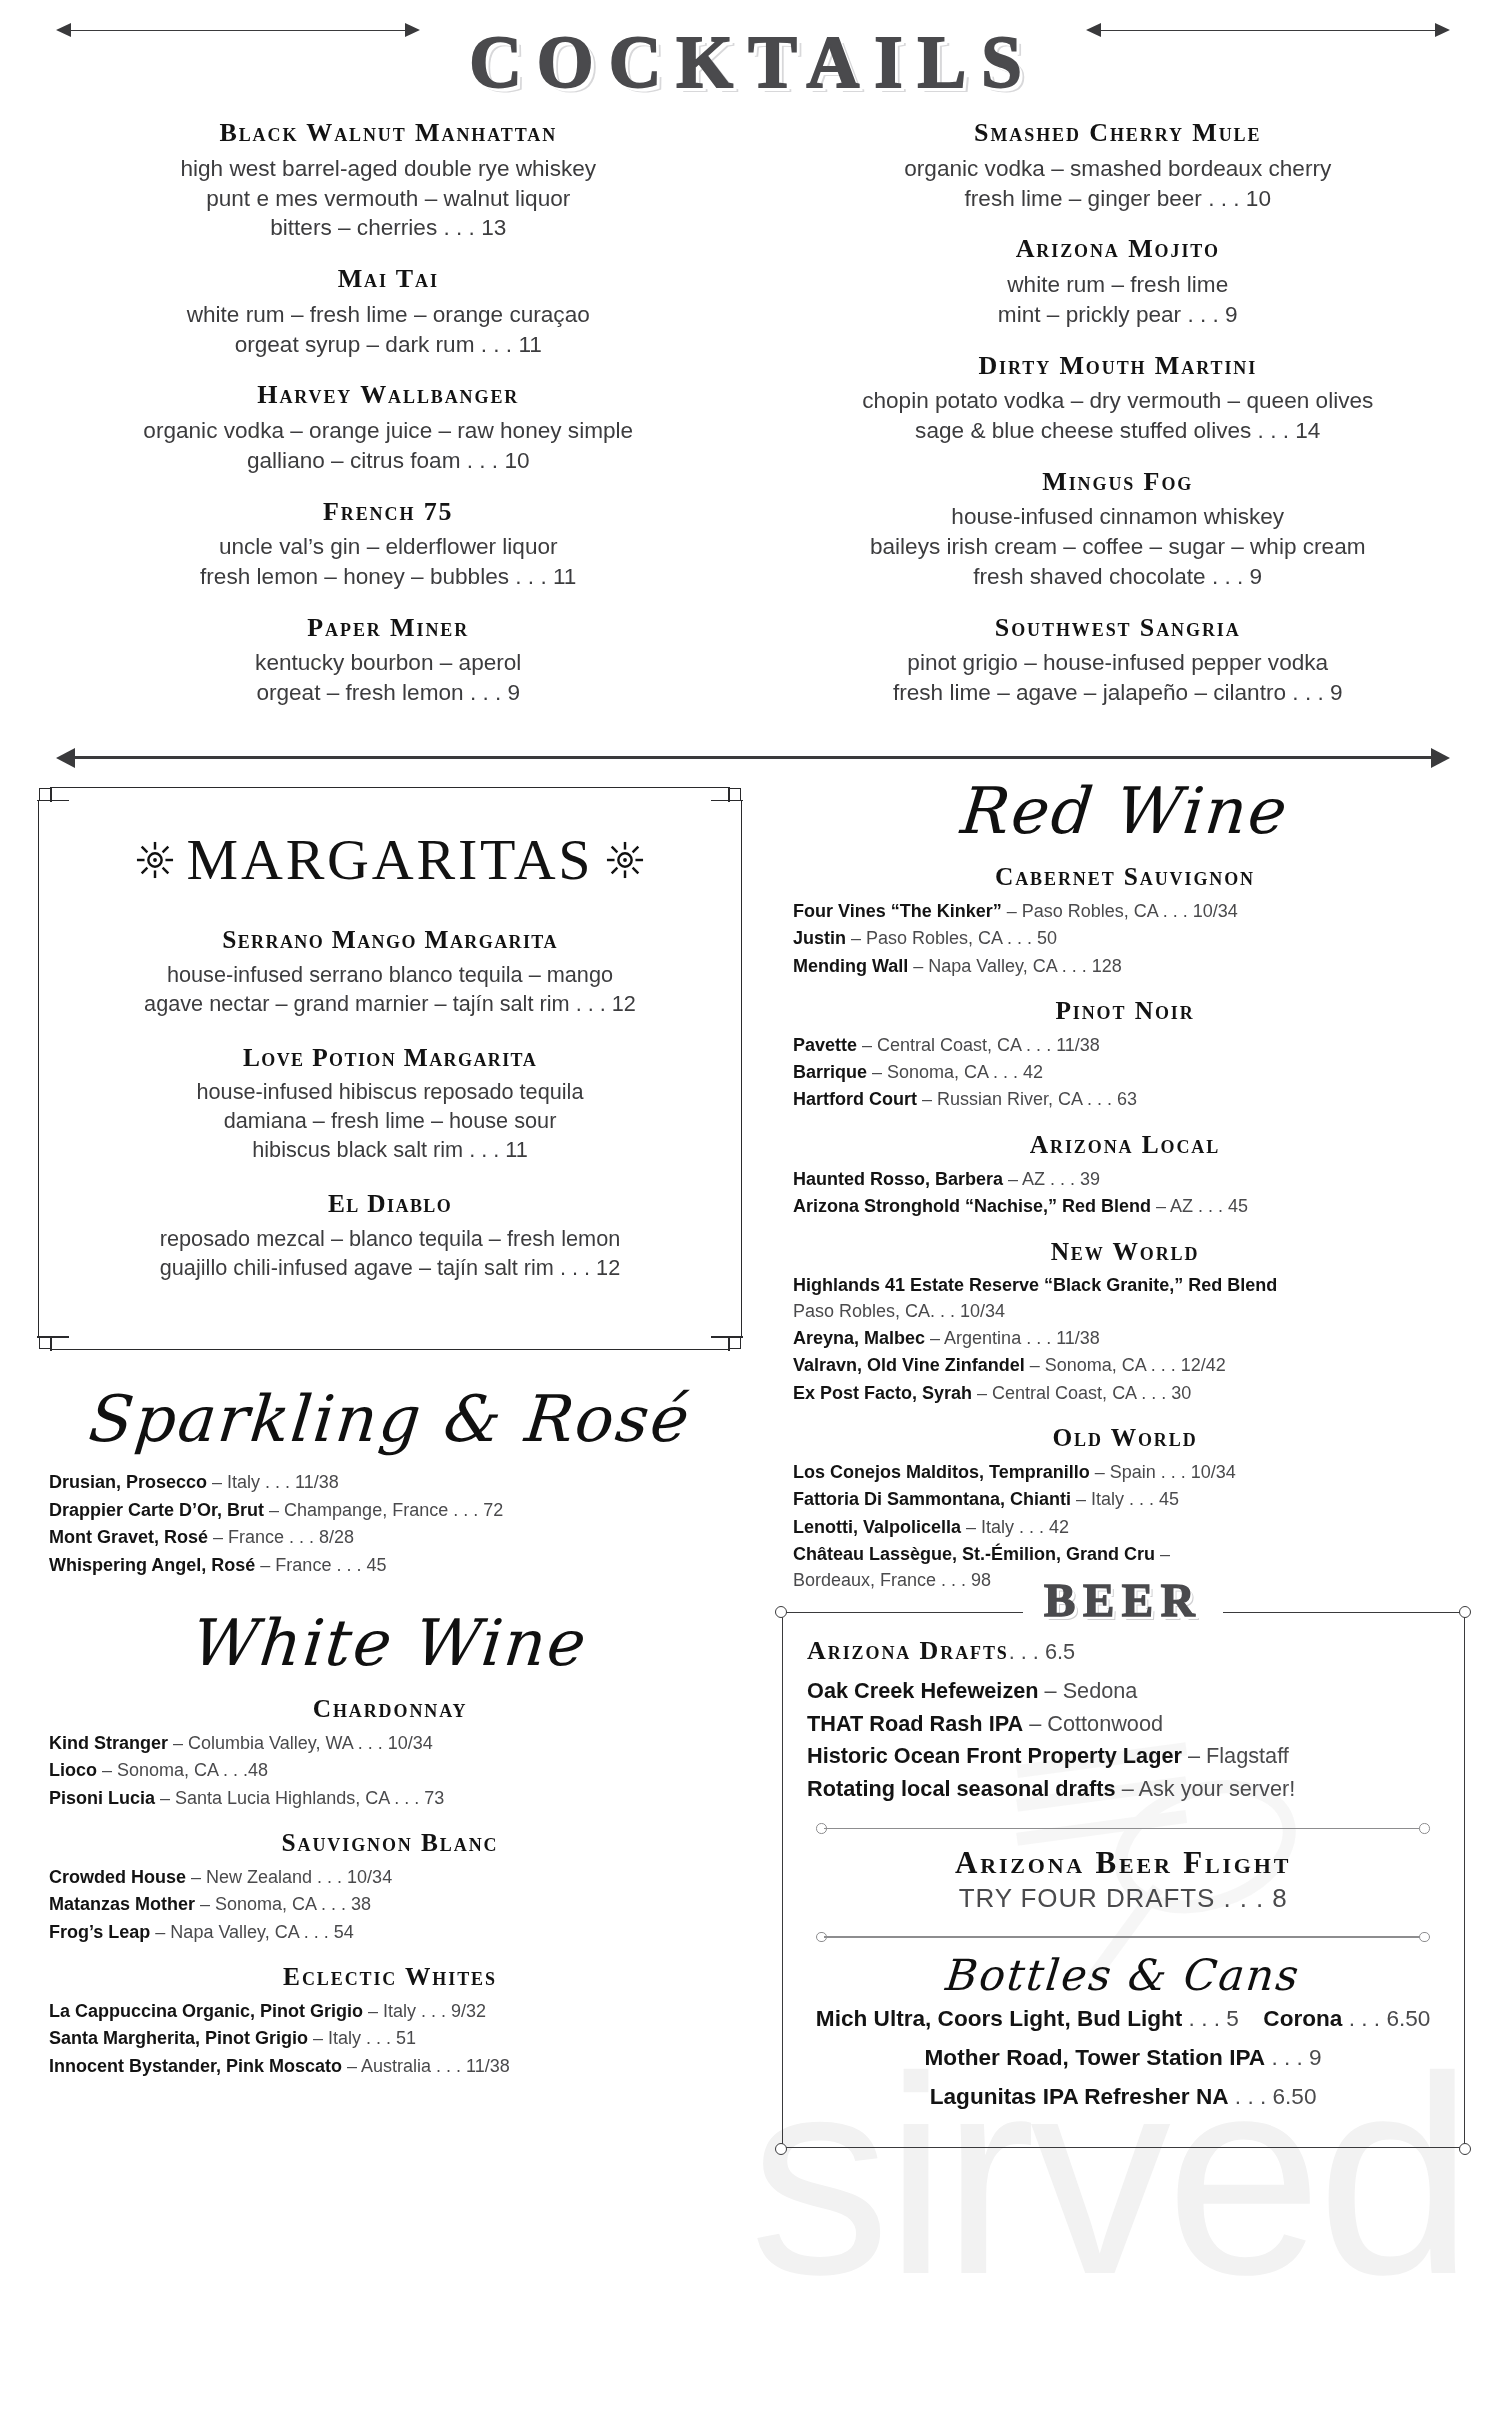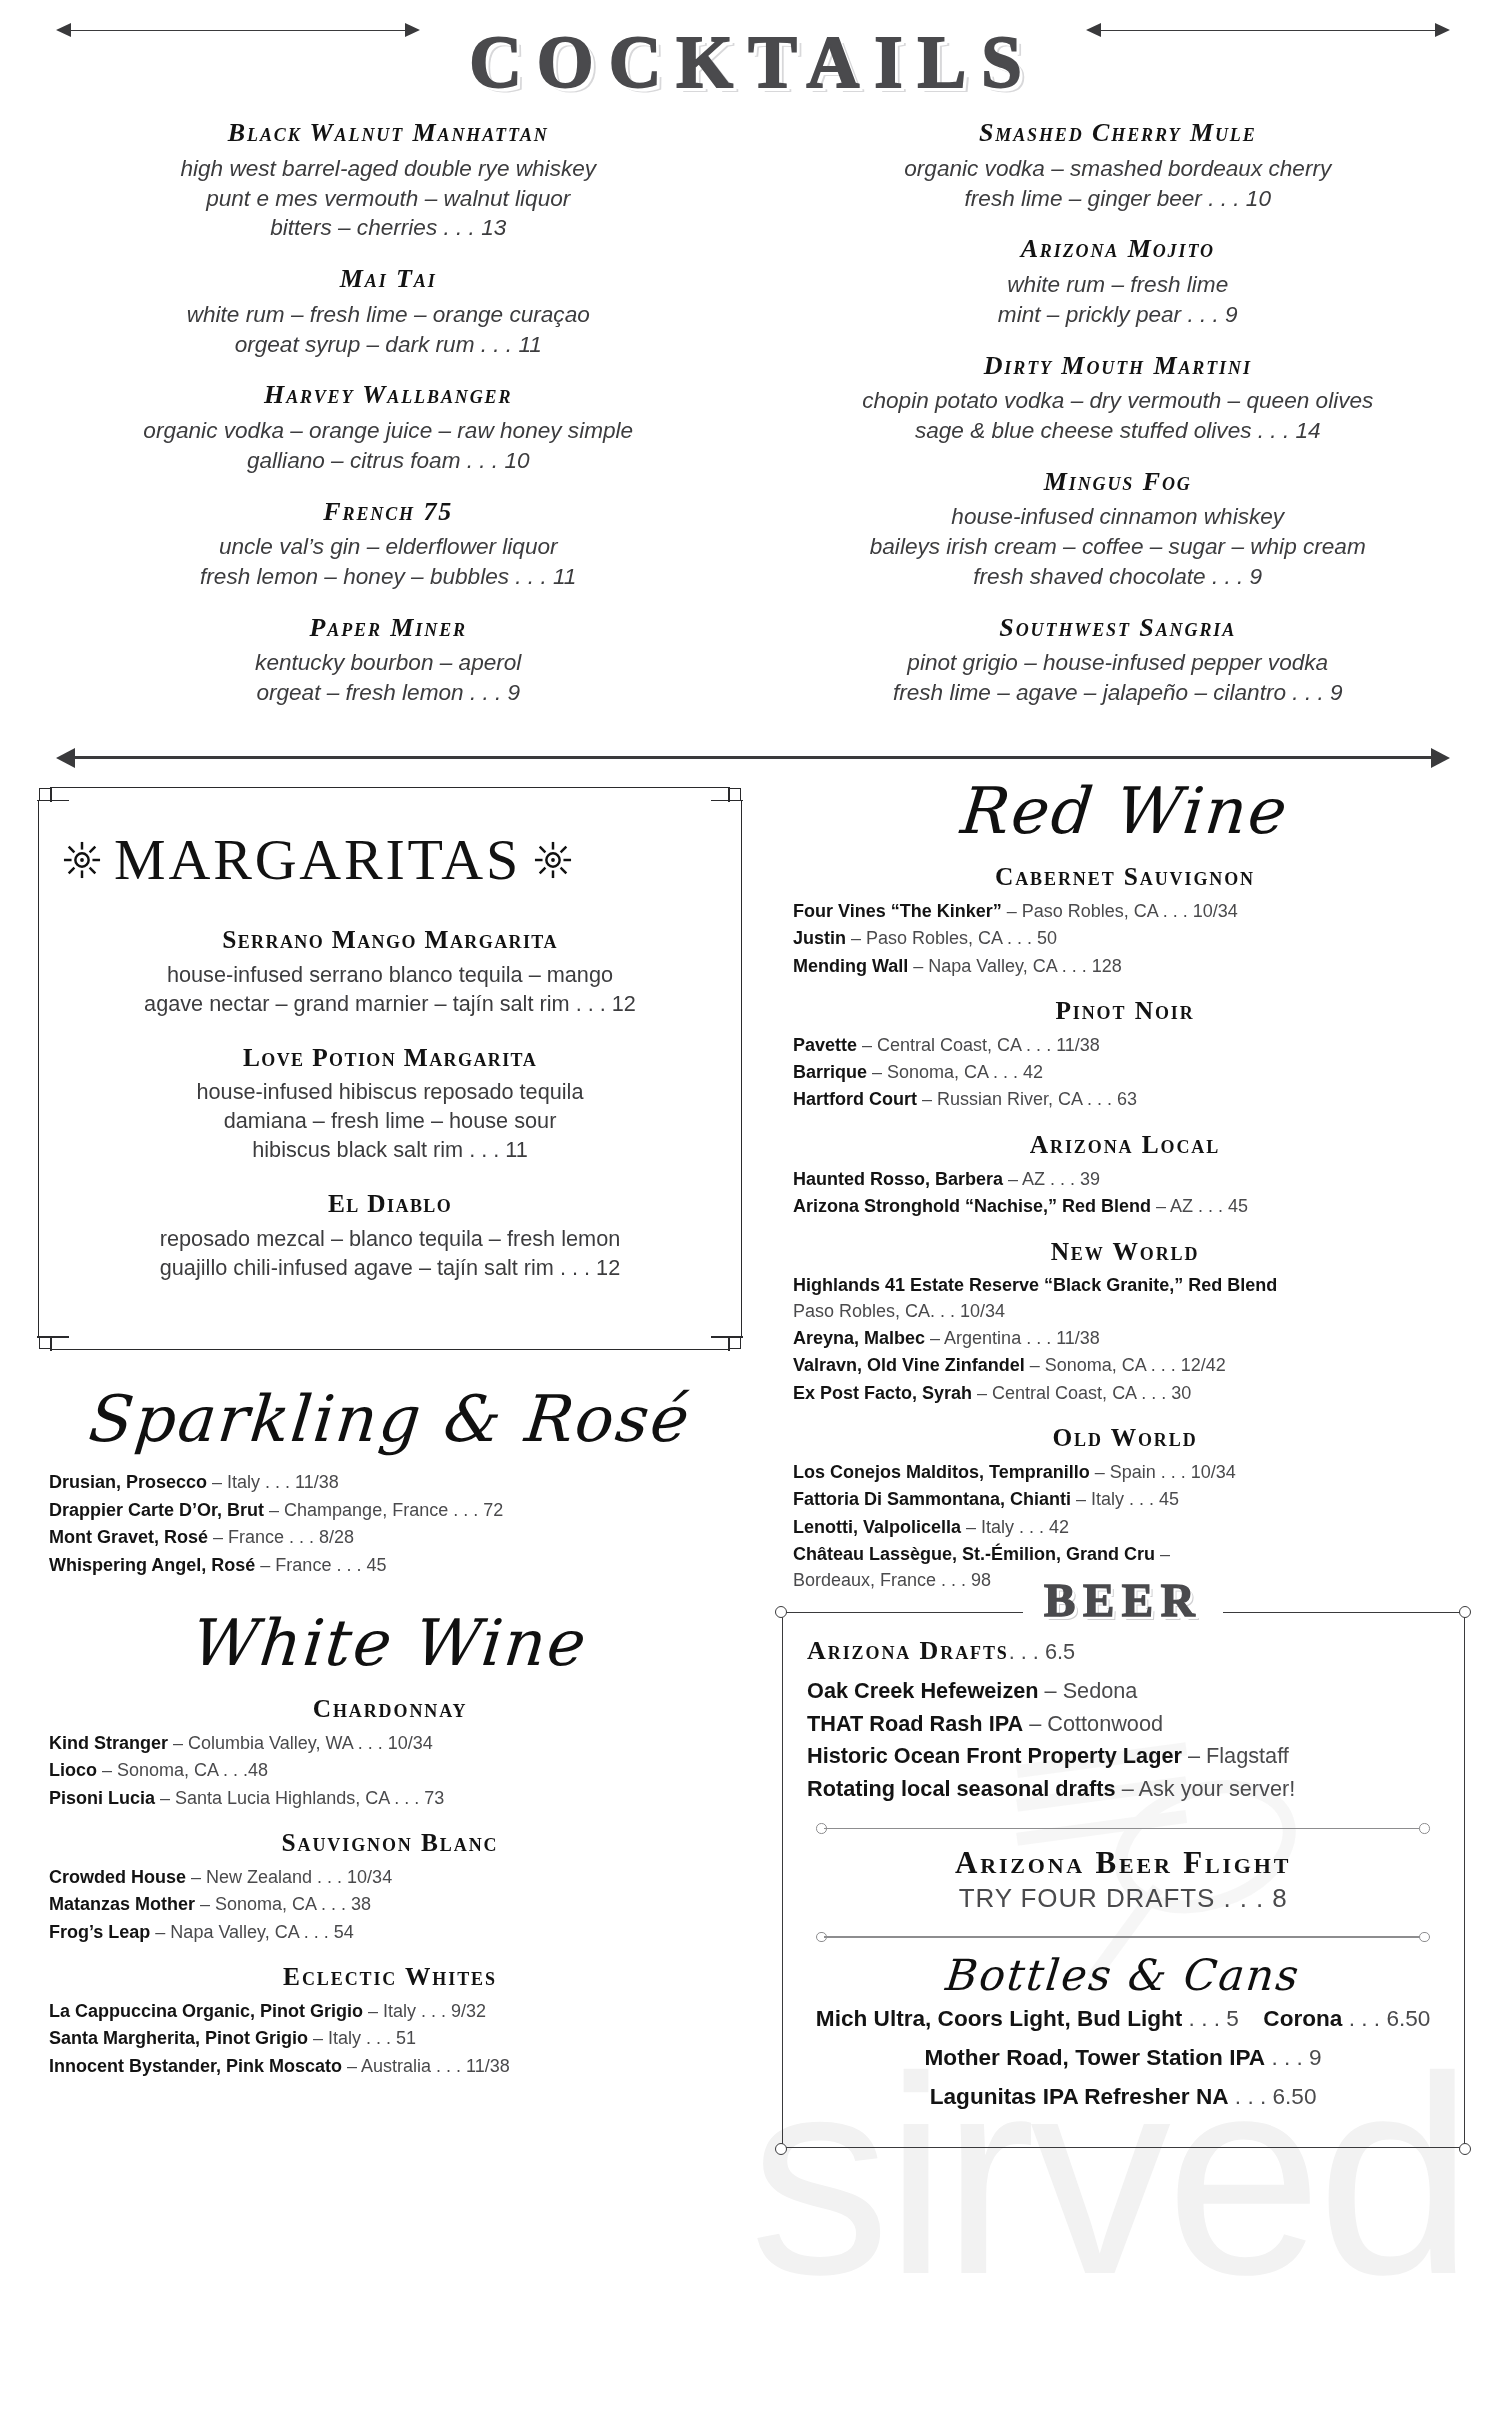--- a/index.html
+++ b/index.html
@@ -60,21 +60,20 @@
   .arrow-rule .tipL { left: 15px; border-right: 15px solid #3a3a3c; }
   .arrow-rule .tipR { right: 15px; border-left: 15px solid #3a3a3c; }
   .arrow-rule.left { margin-left: 41px; }
   .arrow-rule.right { margin-right: 41px; }
 
   
   .cocktails {
     display: flex;
     padding: 5.6px 66px 0 66px;
     gap: 85px;
-    font-style: italic;
   }
   .ck-col { flex: 1; }
   .ck-item { text-align: center; margin-bottom: 21px; }
   .ck-name {
     font-family: "Liberation Serif", serif;
     font-weight: 700;
     font-size: 26px;
     letter-spacing: 1.9px;
     font-variant: small-caps;
     text-transform: capitalize;
@@ -121,21 +120,21 @@
   .c-tl { top: -1.9px; left: -1.9px; }
   .c-tr { top: -1.9px; right: -1.9px; transform: scaleX(-1); }
   .c-bl { bottom: -1.9px; left: -1.9px; transform: scaleY(-1); }
   .c-br { bottom: -1.9px; right: -1.9px; transform: scale(-1,-1); }
   .corner .h1 { top: 13px; left: 0; width: 32px; height: 1.9px; }
   .corner .v1 { top: 0; left: 13px; width: 1.9px; height: 15px; }
   .corner .sq { top: 1.9px; left: 1.9px; }
   .corner .maskw { top: -2.8px; left: -2.8px; width: 16px; height: 16px; background: #fff; }
 
   .marg-title-row {
-    display: flex; align-items: center; gap: 13px;
+    display: flex; align-items: center; justify-content: center; gap: 13px;
     margin-bottom: 32px;
   }
   .marg-title {
     font-family: "Liberation Serif", serif;
     font-size: 58px;
     letter-spacing: 2.8px;
     color: #121212;
     white-space: nowrap;
   }
   .sunburst { width: 38px; height: 38px; flex: none; }

